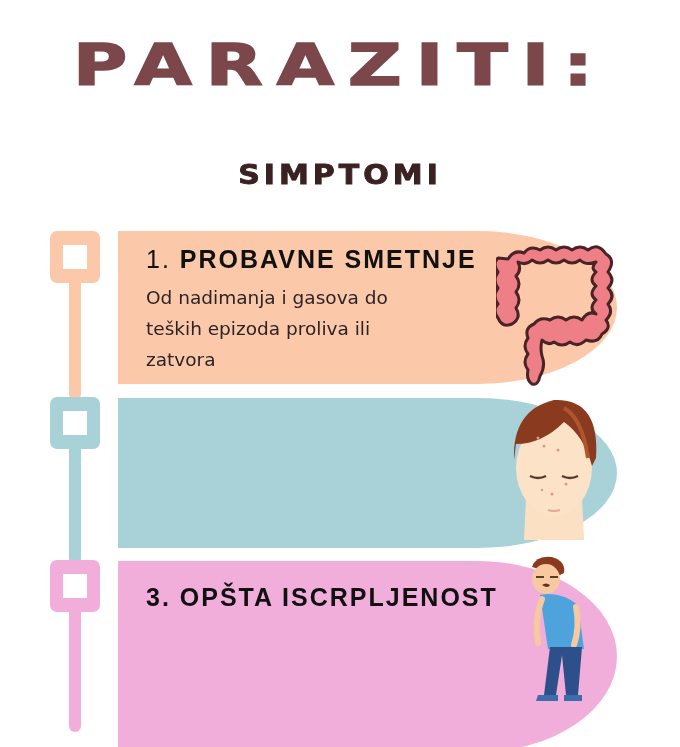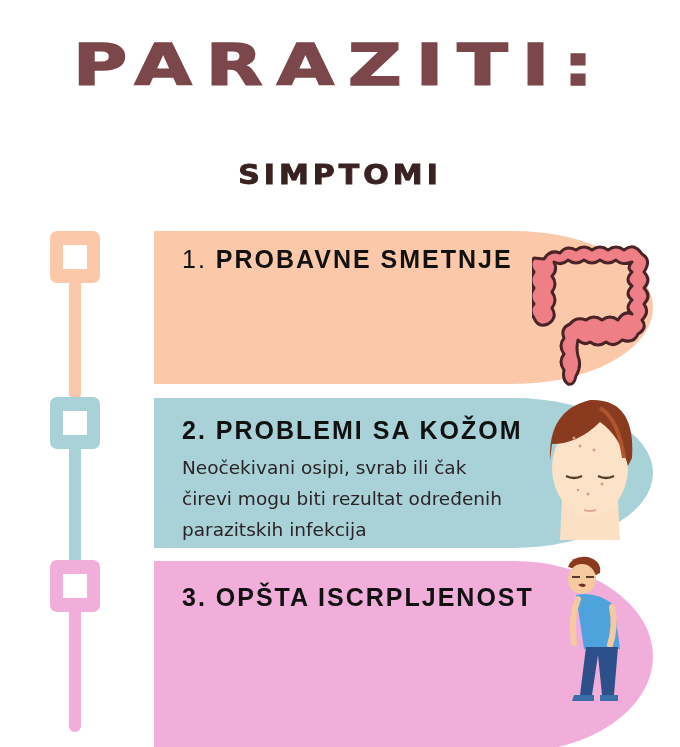--- a/index.html
+++ b/index.html
@@ -15,21 +15,21 @@
       position: absolute; left: 0; top: 160px; width: 680px; text-align: center;
       font-family: "DejaVu Sans", sans-serif; font-weight: 900; font-size: 30px;
       letter-spacing: 4px; color: #3a2222; line-height: 1; transform: scaleY(0.9);
       -webkit-text-stroke: 1px #3a2222;
     }
 
     .timeline-line { position: absolute; left: 69px; width: 12px; border-radius: 6px; }
     .timeline-box { position: absolute; left: 50px; width: 50px; height: 52px; border-radius: 7px; }
     .timeline-box .hole { position: absolute; left: 13px; top: 14px; width: 24px; height: 24px; background: #fff; }
 
-    .panel { position: absolute; left: 118px; width: 499px; border-radius: 0 140px 140px 0 / 0 50% 50% 0; margin-left: 36px; }
+    .panel { position: absolute; left: 118px; width: 499px; border-radius: 0 140px 140px 0 / 0 50% 50% 0; }
     .panel .inner { position: absolute; left: 0; top: 0; width: 499px; height: 100%; border-radius: 0 140px 140px 0 / 0 50% 50% 0; }
 
     .heading {
       position: absolute; left: 28px; font-family: "Liberation Sans", sans-serif;
       font-size: 25px; font-weight: 700; letter-spacing: 2px; color: #111;
       white-space: nowrap;
     }
     .heading .num { font-weight: 400; }
     .body-text {
       position: absolute; left: 28px; font-family: "DejaVu Sans", sans-serif;
@@ -57,36 +57,32 @@
 <div class="timeline-box" style="top:560px;background:#f1aedb;">
     <div class="hole"></div>
   </div>
 
 <div class="panel" style="top:231px;height:153px;">
   <div class="inner" style="background:#fbc9a9;"></div>
   <div class="heading" style="top:14px;">
     <span class="num">1.</span>
     <span>PROBAVNE SMETNJE</span>
   </div>
+  <div class="body-text" style="top:51px;">Od nadimanja i gasova do
+teških epizoda proliva ili
+zatvora</div>
   <svg class="illus" style="left:378px;top:8px;" width="130" height="150" viewBox="0 0 130 150">
     <g fill="#ee7f86" stroke="#4a2326" stroke-width="3" stroke-linejoin="round">
       <path d="M12 20 q6-10 16-6 q6-8 16-3 q8-6 16 0 q8-6 16 0 q8-6 16 0 q10-8 18 4 q10 6 2 18 q8 8 0 16 q8 8 0 16 q6 8-2 16 q6 8-4 14 q-4 10-16 6 q-8 8-16 2 q-8 6-16 0 q-6 4-12-2 q-2 8 0 16 q4 10-2 20 q-2 10-8 8 q-6-4-4-14 q-6-8 0-16 q-6-8 0-16 q-4-10 6-14 q6-8 16-4 q8-6 16 0 q8-6 16 0 q6-10 14-6 q-8-6 0-14 q-8-6 0-14 q-8-6 0-14 q-6-4 0-10 q-10 4-16-2 q-8 6-16 0 q-8 6-16 0 q-8 6-16 0 q-6 6-14 2 q4 8-2 14 q6 8 0 16 q6 8 0 16 q6 10-4 16 q-10 4-14-6 q-6-8 0-14 q-6-8 0-16 q-6-8 0-16 q-6-8 0-14 z"></path>
     </g>
   </svg>
 </div>
 
 <div class="panel" style="top:398px;height:150px;">
   <div class="inner" style="background:#a8d2d7;"></div>
-  <div class="heading" style="top:18px;">
-    <span class="num" style="font-weight:700;">2.</span>
-    <span>PROBLEMI SA KOŽOM</span>
-  </div>
-  <div class="body-text" style="top:54px;">Neočekivani osipi, svrab ili čak
-čirevi mogu biti rezultat određenih
-parazitskih infekcija</div>
   <svg class="illus" style="left:386px;top:0px;" width="100" height="142" viewBox="0 0 100 142">
     <path d="M22 100 l-2 42 h60 l-2-42 z" fill="#fbe0c4"></path>
     <ellipse cx="50" cy="70" rx="38" ry="48" fill="#fce3c8"></ellipse>
     <path d="M10 62 q-2-50 40-60 q46-2 42 58 l-4 8 q-8-30-28-44 q-22 22-48 22 l-2 16 z" fill="#8a3b1f"></path>
     <path d="M60 10 q18 10 24 50" stroke="#b0552e" stroke-width="4" fill="none"></path>
     <path d="M26 78 q8 4 16 0 M58 78 q8 4 16 0" stroke="#5b3a2e" stroke-width="2.5" fill="none"></path>
     <g fill="#d69d86">
         <circle cx="34" cy="40" r="1.5"></circle>
         <circle cx="40" cy="48" r="1.5"></circle>
         <circle cx="54" cy="52" r="1.5"></circle>

